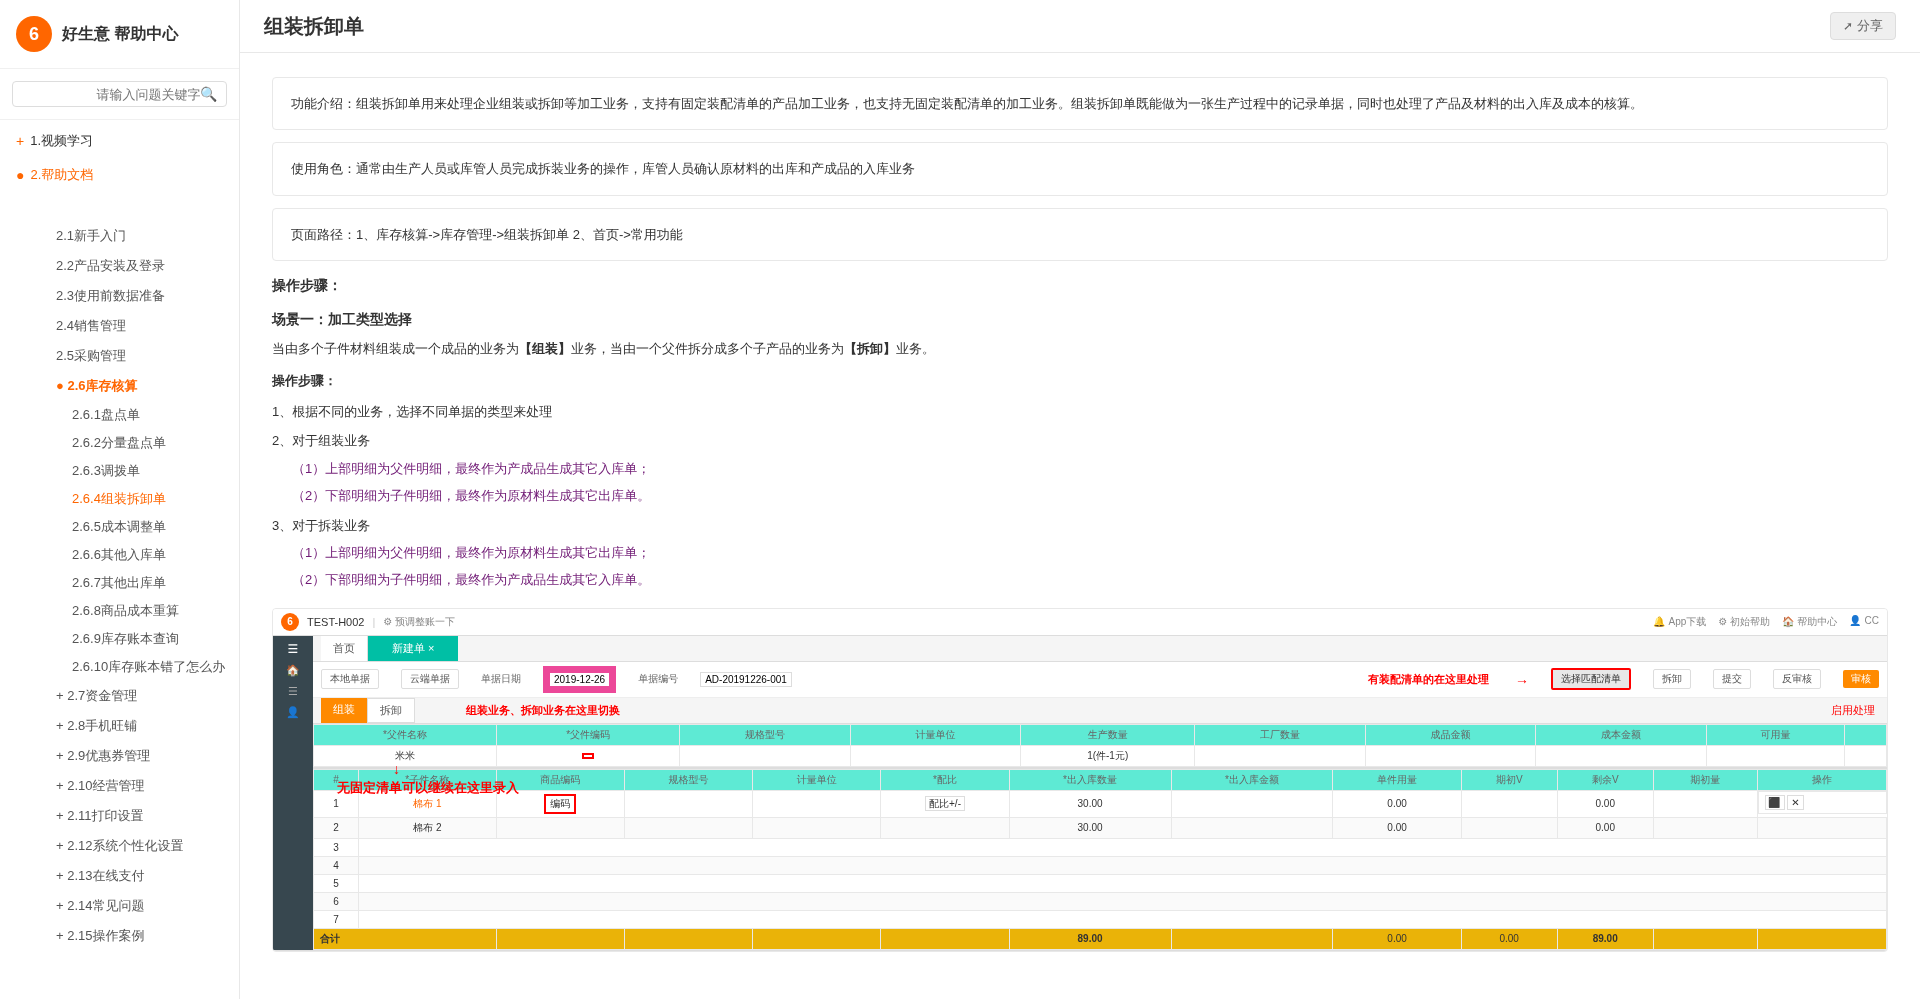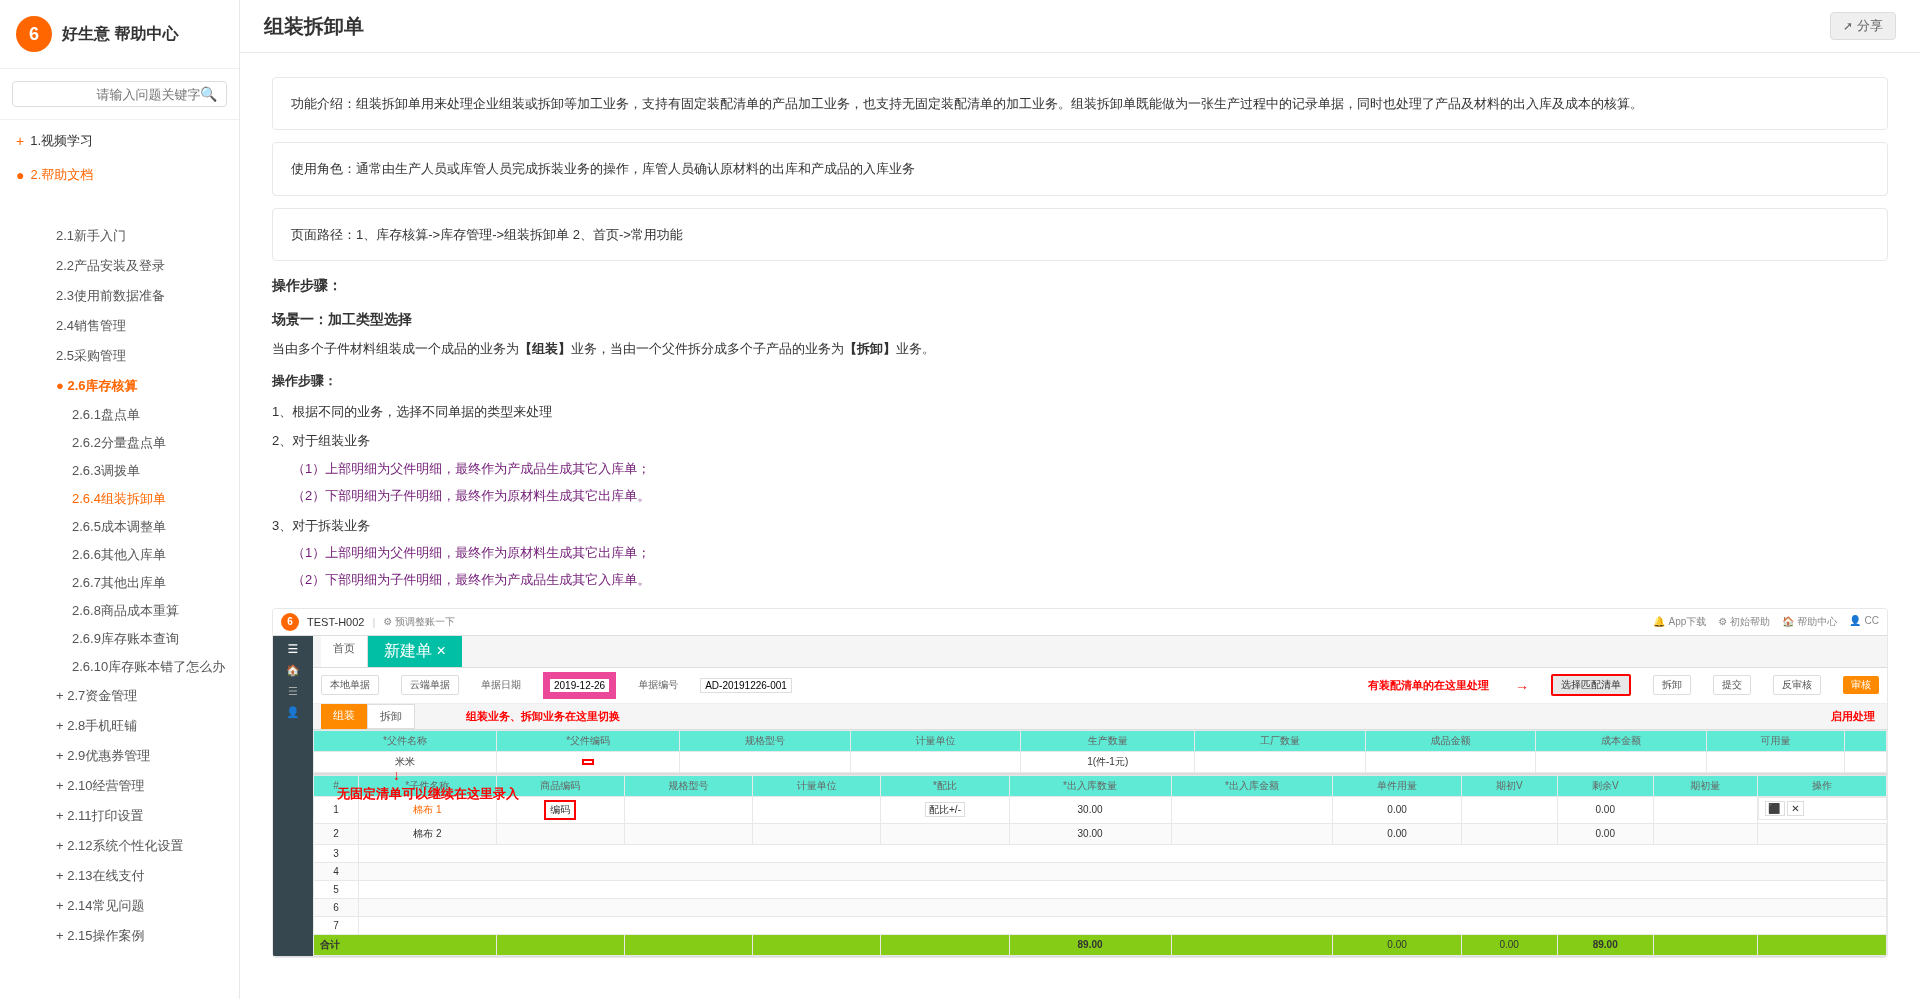--- a/index.html
+++ b/index.html
@@ -371,21 +371,21 @@
           <div style="background:#37474f;width:40px;display:flex;flex-direction:column;align-items:center;padding:6px 0;gap:8px;">
             <div style="color:#fff;font-size:12px;cursor:pointer;">☰</div>
             <div style="color:#aaa;font-size:11px;cursor:pointer;">🏠</div>
             <div style="color:#aaa;font-size:11px;cursor:pointer;">☰</div>
             <div style="color:#aaa;font-size:11px;cursor:pointer;">👤</div>
           </div>
           <div style="flex:1;">
 
             <div style="display:flex;background:#f5f5f5;border-bottom:1px solid #ddd;padding:0 8px;">
               <div style="padding:5px 12px;font-size:11px;color:#555;cursor:pointer;background:#fff;border-right:1px solid #ddd;">首页</div>
-              <div style="padding:5px 16px;font-size:16px;color:#fff;cursor:pointer;background:#00bfa5;position:relative;">
+              <div style="padding:5px 24px;font-size:11px;color:#fff;cursor:pointer;background:#00bfa5;position:relative;">
                 新建单 ×
               </div>
             </div>
 
             <div style="display:flex;align-items:center;padding:4px 8px;background:#fff;border-bottom:1px solid #eee;gap:22px;flex-wrap:wrap;">
               <button class="app-btn app-btn-default">本地单据</button>
               <button class="app-btn app-btn-default">云端单据</button>
               <span style="font-size:10px;color:#666;">单据日期</span>
               <span style="font-size:10px;border:7px solid #ec4899;padding:1px 4px;background:#fff;">2019-12-26</span>
               <span style="font-size:10px;color:#666;">单据编号</span>
@@ -402,21 +402,21 @@
             </div>
 
             <div style="position:relative;display:flex;align-items:center;padding:0 8px;background:#f5f5f5;border-bottom:1px solid #ddd;gap:35px;">
               <div style="display:flex;">
                 <div style="padding:4px 12px;font-size:11px;color:#fff;background:#ff8a00;cursor:pointer;">组装</div>
                 <div style="padding:4px 12px;font-size:11px;color:#555;background:#fff;border:1px solid #ddd;cursor:pointer;">拆卸</div>
               </div>
               <span style="margin-left:16px;color:#f00;font-size:11px;font-weight:bold;">组装业务、拆卸业务在这里切换</span>
               <span style="flex:1;"></span>
 
-              <span style="color:#f00;font-size:11px;font-weight:bold;margin-right:4px;">启用处理</span>
+              <span style="color:#f00;font-size:11px;font-weight:normal;margin-right:4px;">启用处理</span>
             </div>
 
             <div style="background:#fff;border-bottom:2px solid #ddd;">
               <table class="app-table">
                 <thead>
                   <tr>
                     <th>*父件名称</th>
                     <th>*父件编码</th>
                     <th>规格型号</th>
                     <th>计量单位</th>
@@ -524,21 +524,21 @@
                     <tr>
                         <td>6</td>
                         <td colspan="12"></td>
                       </tr>
                     <tr>
                         <td>7</td>
                         <td colspan="12"></td>
                       </tr>
                   </tbody>
                   <tfoot>
-                    <tr style="background:#84cc16;margin-top:44px;">
+                    <tr style="background:#eab308;margin-top:44px;">
                       <td colspan="2" style="text-align:left;font-weight:bold;">合计</td>
                       <td></td>
                       <td></td>
                       <td></td>
                       <td></td>
                       <td style="font-weight:bold;">89.00</td>
                       <td></td>
                       <td>0.00</td>
                       <td>0.00</td>
                       <td style="font-weight:bold;">89.00</td>

